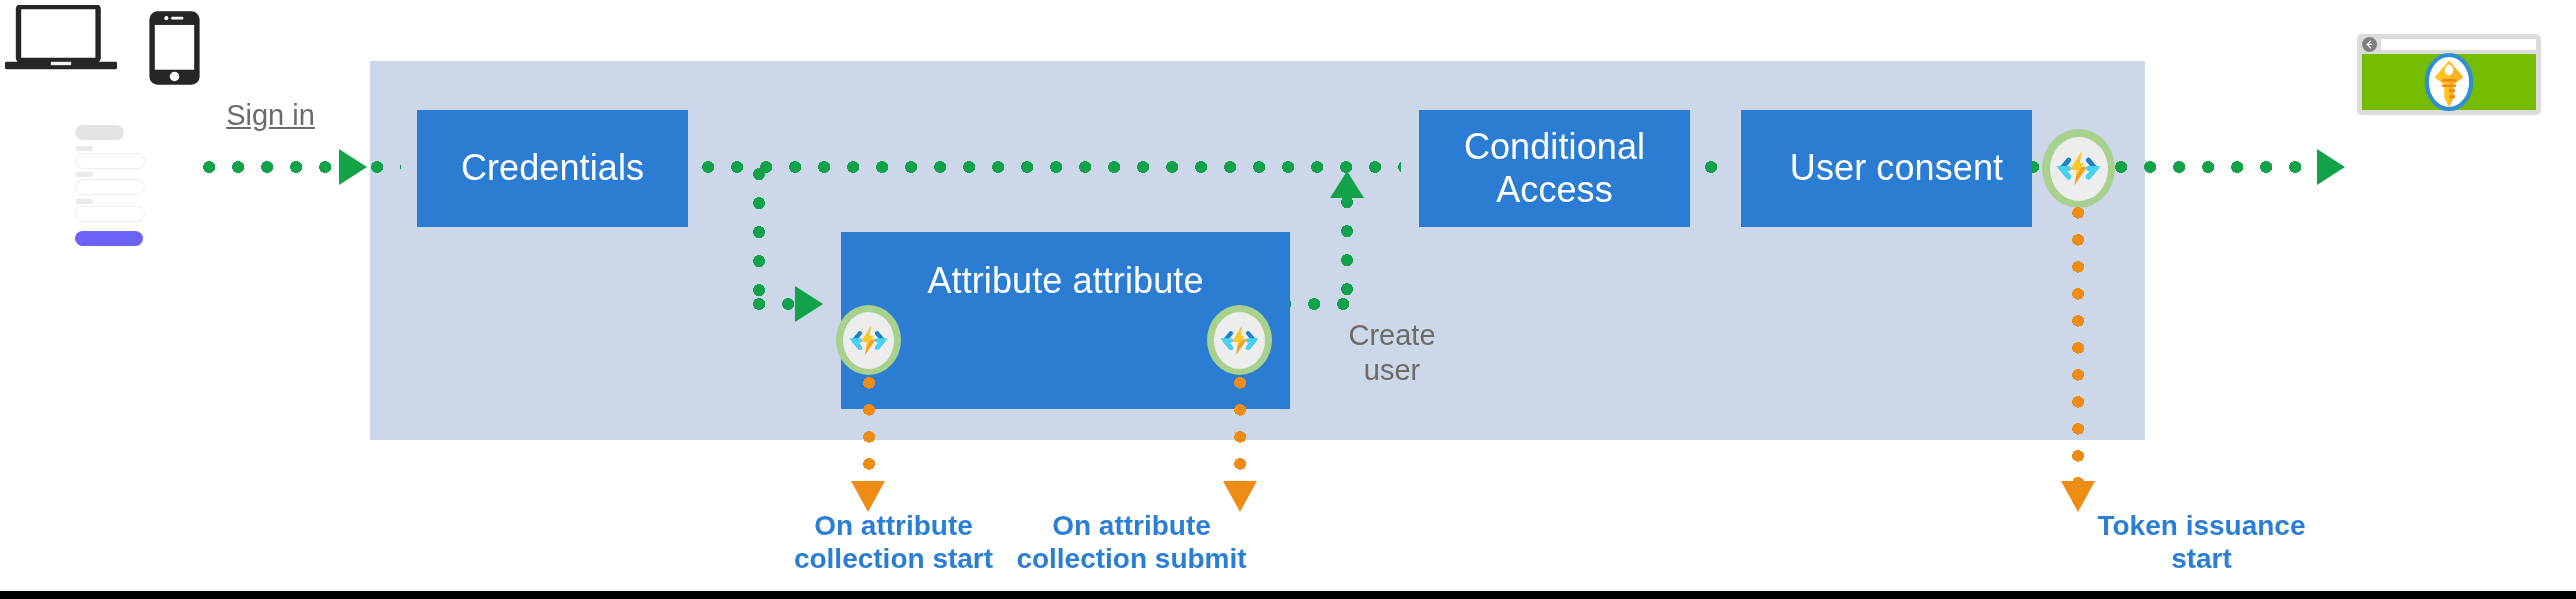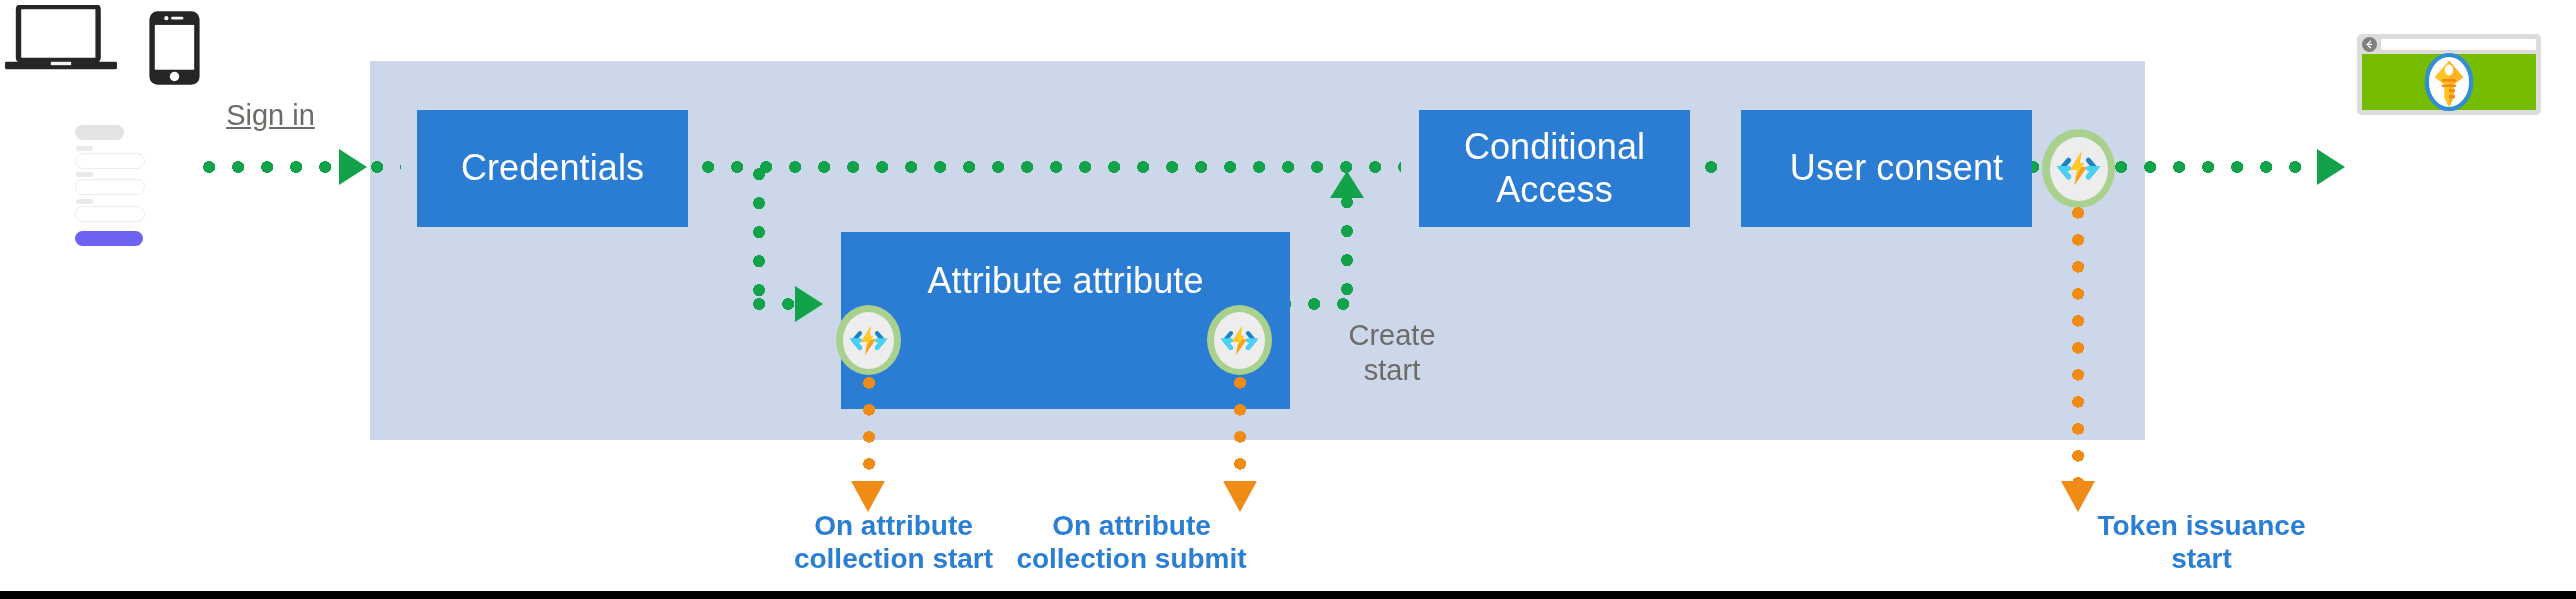--- a/index.html
+++ b/index.html
@@ -207,21 +207,21 @@
   <div class="arr-d" style="left:851px;top:481px;"></div>
 
   <div class="dots-v-o" style="left:1234px;top:377px;height:112px;"></div>
   <div class="arr-d" style="left:1223px;top:481px;"></div>
 
   <div class="dots-v-o" style="left:2072px;top:207px;height:282px;"></div>
   <div class="arr-d" style="left:2061px;top:481px;"></div>
 
   <div class="glabel lbl-signin" style="white-space:pre-line">Sign in</div>
   <div class="glabel lbl-createuser" style="white-space:pre-line">Create
-start</div>
+user</div>
 
   <div class="elabel lbl-attr-start" style="white-space:pre-line">On attribute
 collection start</div>
   <div class="elabel lbl-attr-submit" style="white-space:pre-line">On attribute
 collection submit</div>
   <div class="elabel lbl-tokenstart" style="white-space:pre-line">Token issuance
 start</div>
 
   <div class="appwin">
     <div class="bar"></div>

